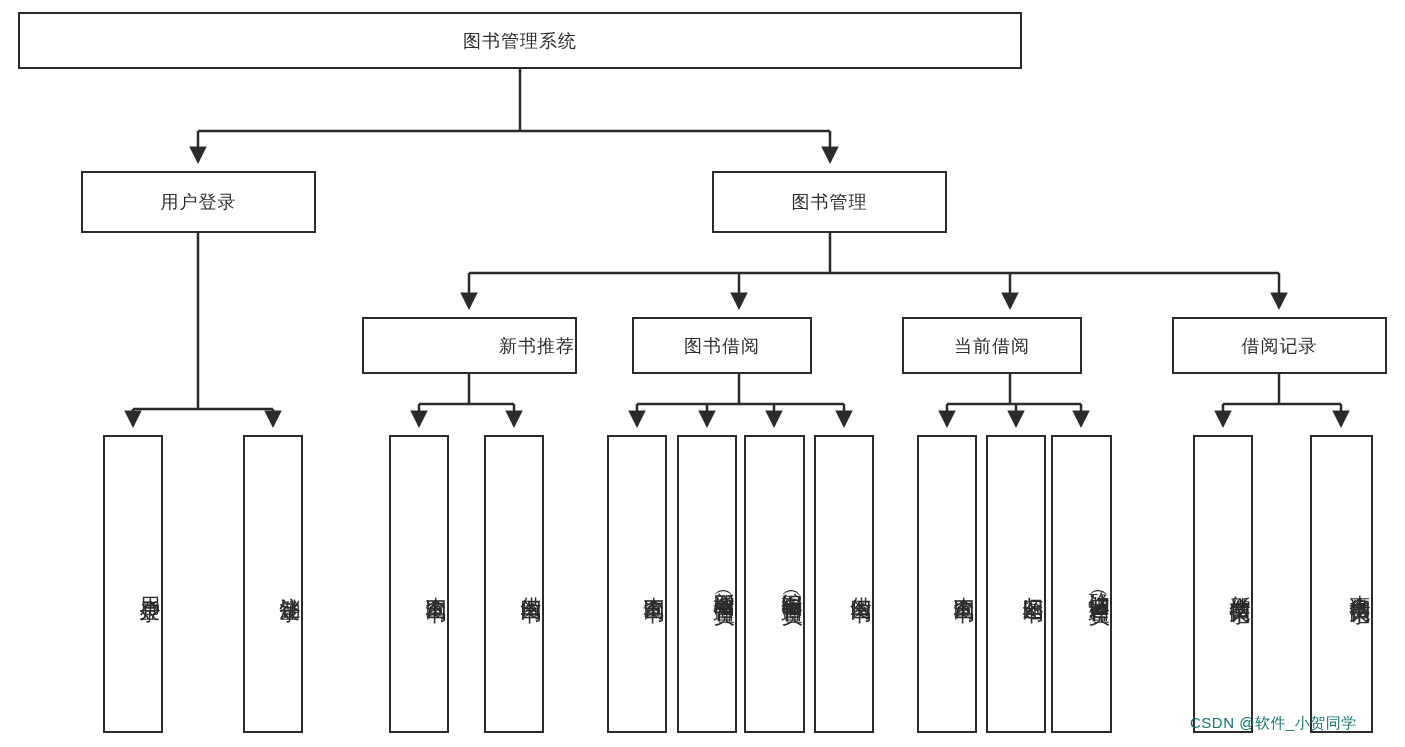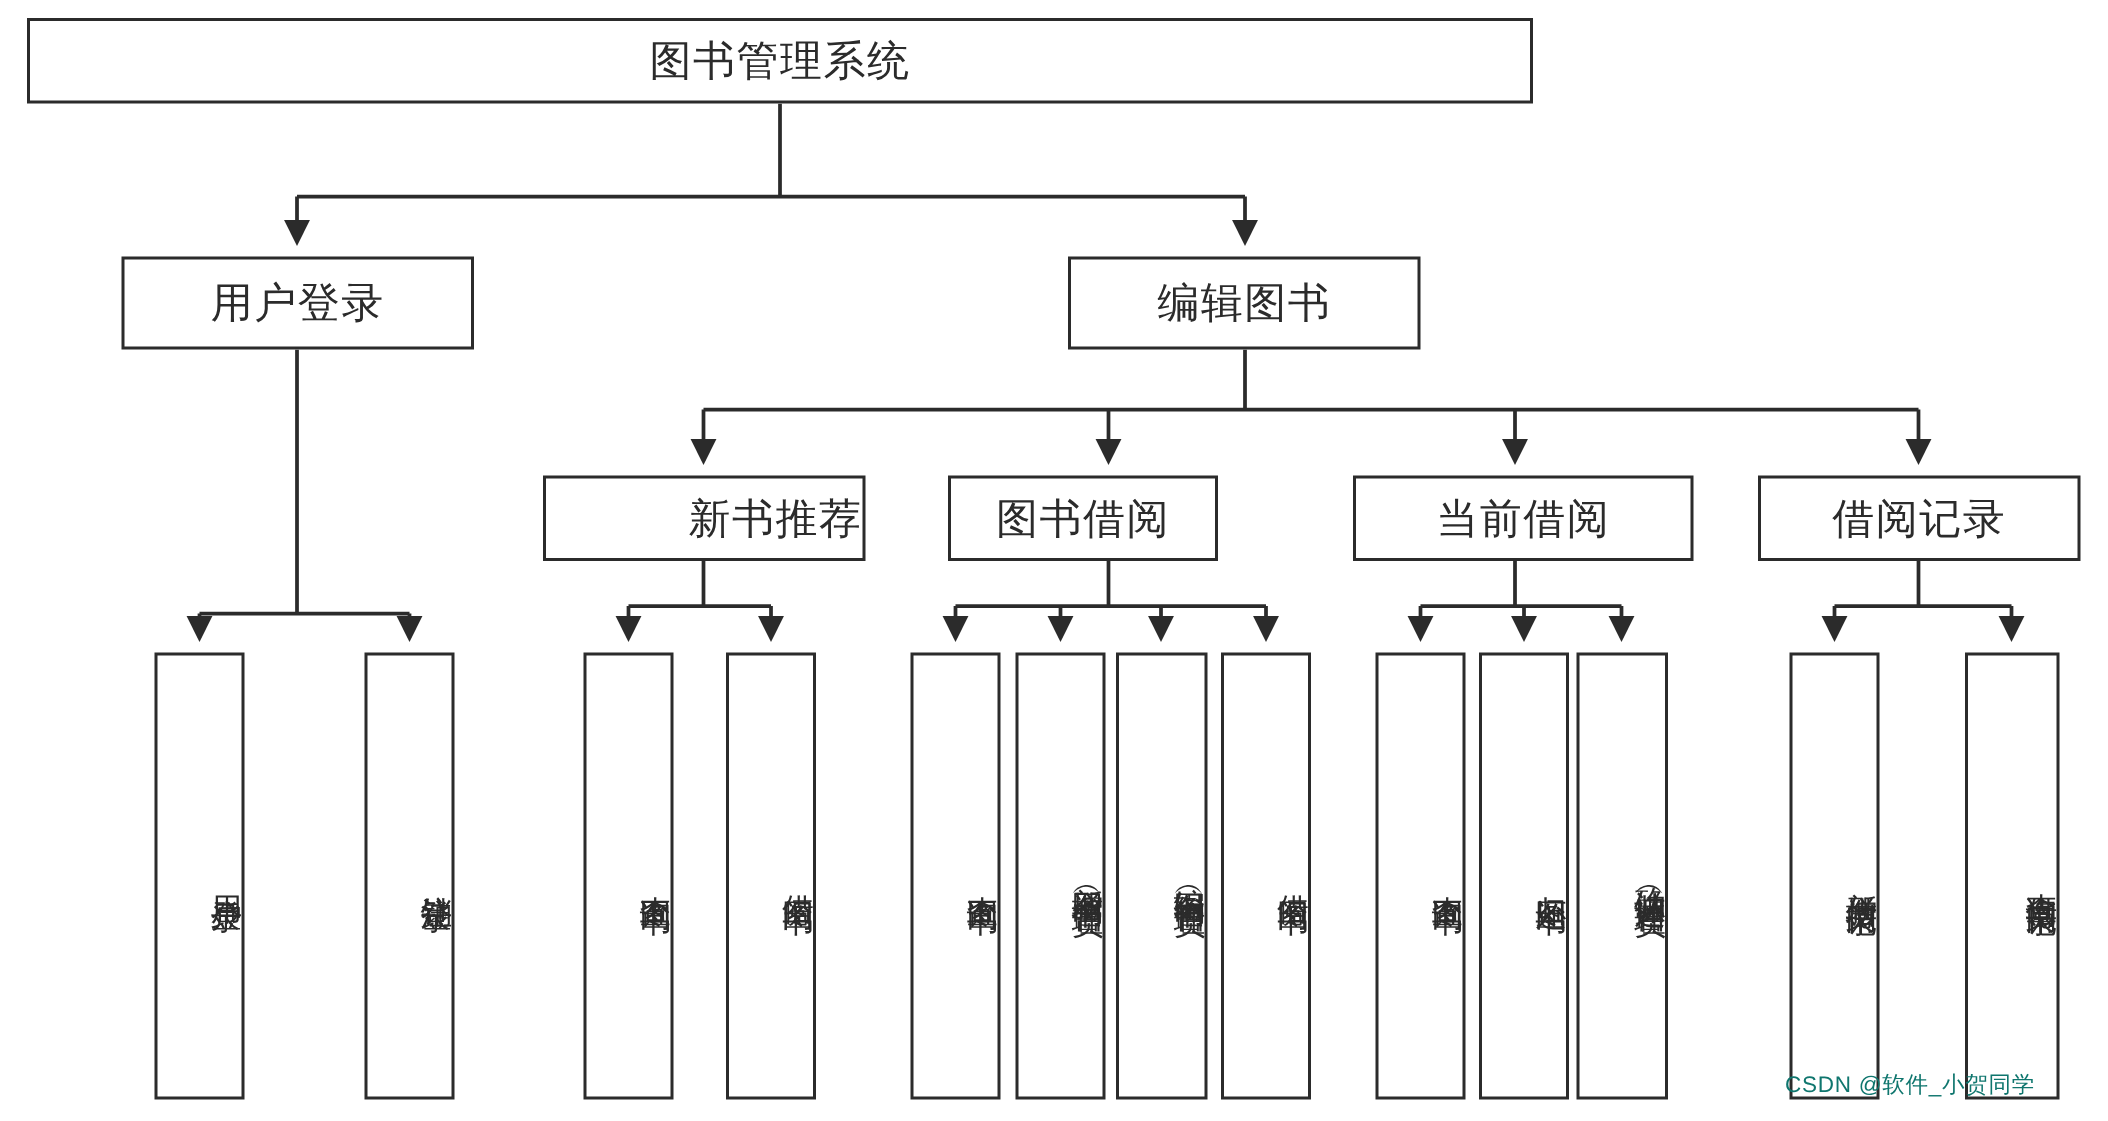--- a/index.html
+++ b/index.html
@@ -29,21 +29,21 @@
     position: absolute;
     box-sizing: border-box;
     background: #ffffff;
     border: 2.5px solid #2b2b2b;
     display: flex;
     align-items: center;
     justify-content: center;
     color: #2b2b2b;
   }
   .node.horiz {
-    font-size: 28px;
+    font-size: 18px;
     letter-spacing: 1px;
   }
   .node.vert {
     writing-mode: vertical-rl;
     text-orientation: upright;
     font-size: 21px;
     line-height: 1.05;
     letter-spacing: 2px;
     padding: 14px 0;
     align-items: flex-start;
@@ -119,30 +119,30 @@
   </svg>
 
   <div class="node horiz" id="n-root" style="left: 18px; top: 12px; width: 1004px; height: 57px;">
     <span class="label">图书管理系统</span>
   </div>
 
   <div class="node horiz" id="n-l2-0" style="left: 81px; top: 171px; width: 235px; height: 62px;">
     <span class="label">用户登录</span>
   </div>
   <div class="node horiz" id="n-l2-1" style="left: 712px; top: 171px; width: 235px; height: 62px;">
-    <span class="label">编辑图书</span>
+    <span class="label">图书管理</span>
   </div>
 
   <div class="node horiz" id="n-l3-0" style="left: 362px; top: 317px; width: 215px; height: 57px; justify-content: flex-end;">
     <span class="label">新书推荐</span>
   </div>
   <div class="node horiz" id="n-l3-1" style="left: 632px; top: 317px; width: 180px; height: 57px;">
     <span class="label">图书借阅</span>
   </div>
-  <div class="node horiz" id="n-l3-2" style="left: 902px; top: 317px; width: 227px; height: 57px;">
+  <div class="node horiz" id="n-l3-2" style="left: 902px; top: 317px; width: 180px; height: 57px;">
     <span class="label">当前借阅</span>
   </div>
   <div class="node horiz" id="n-l3-3" style="left: 1172px; top: 317px; width: 215px; height: 57px;">
     <span class="label">借阅记录</span>
   </div>
 
   <div class="node vert" id="n-l4-0" style="left: 103px; top: 435px; width: 60px; height: 298px;">
     <span class="label">用户登录</span>
   </div>
   <div class="node vert" id="n-l4-1" style="left: 243px; top: 435px; width: 60px; height: 298px;">

